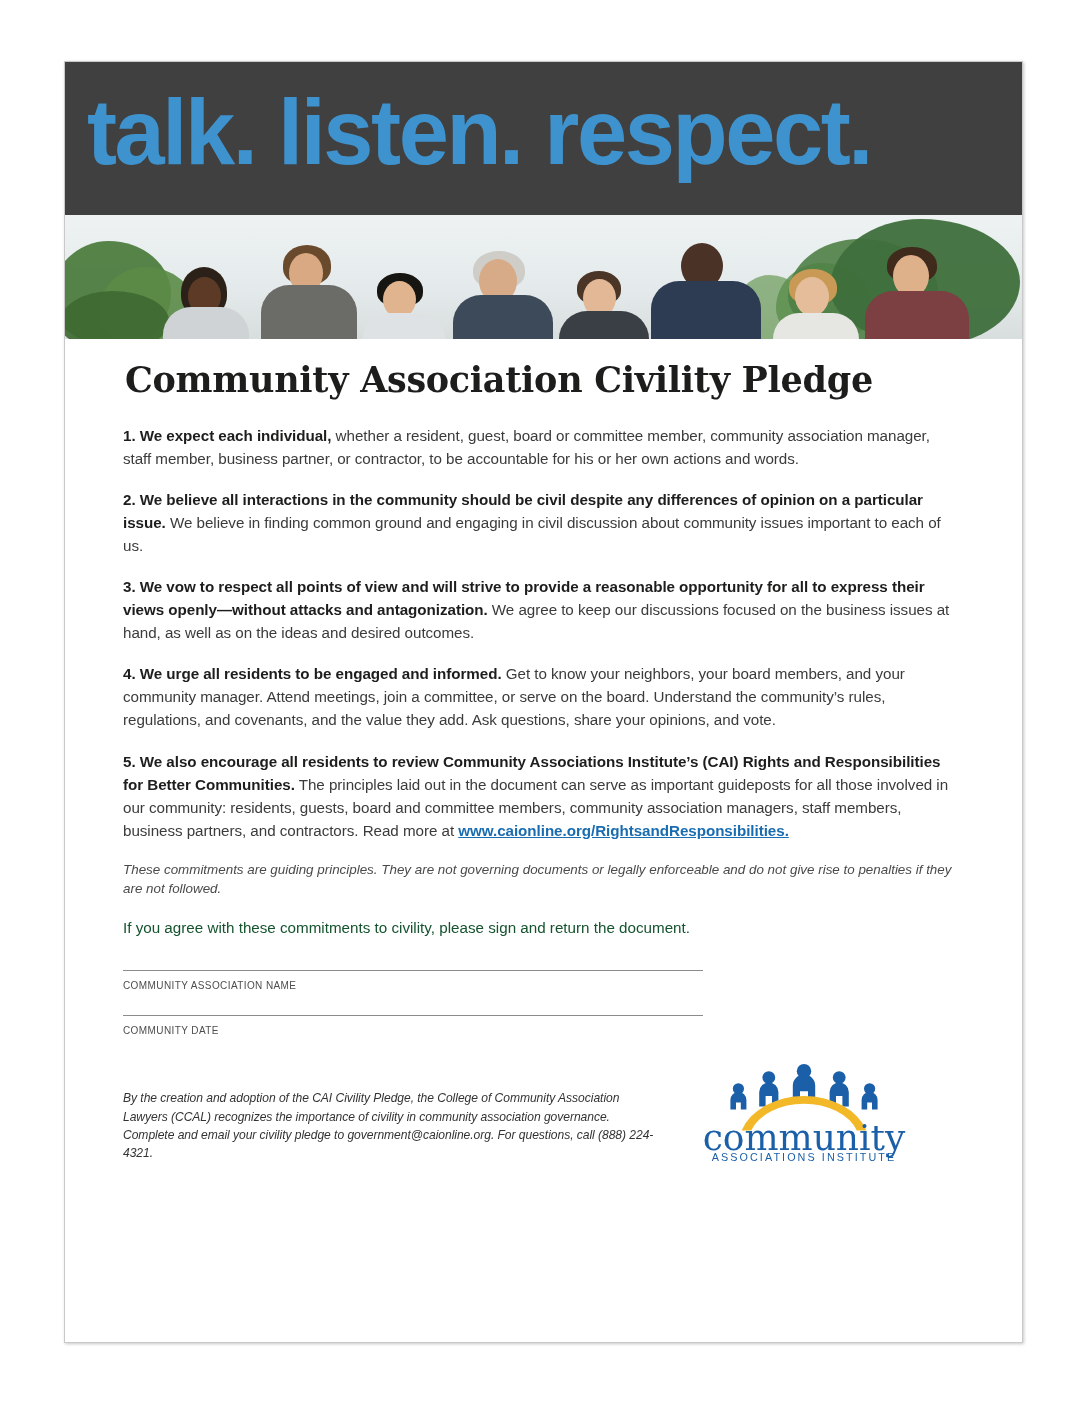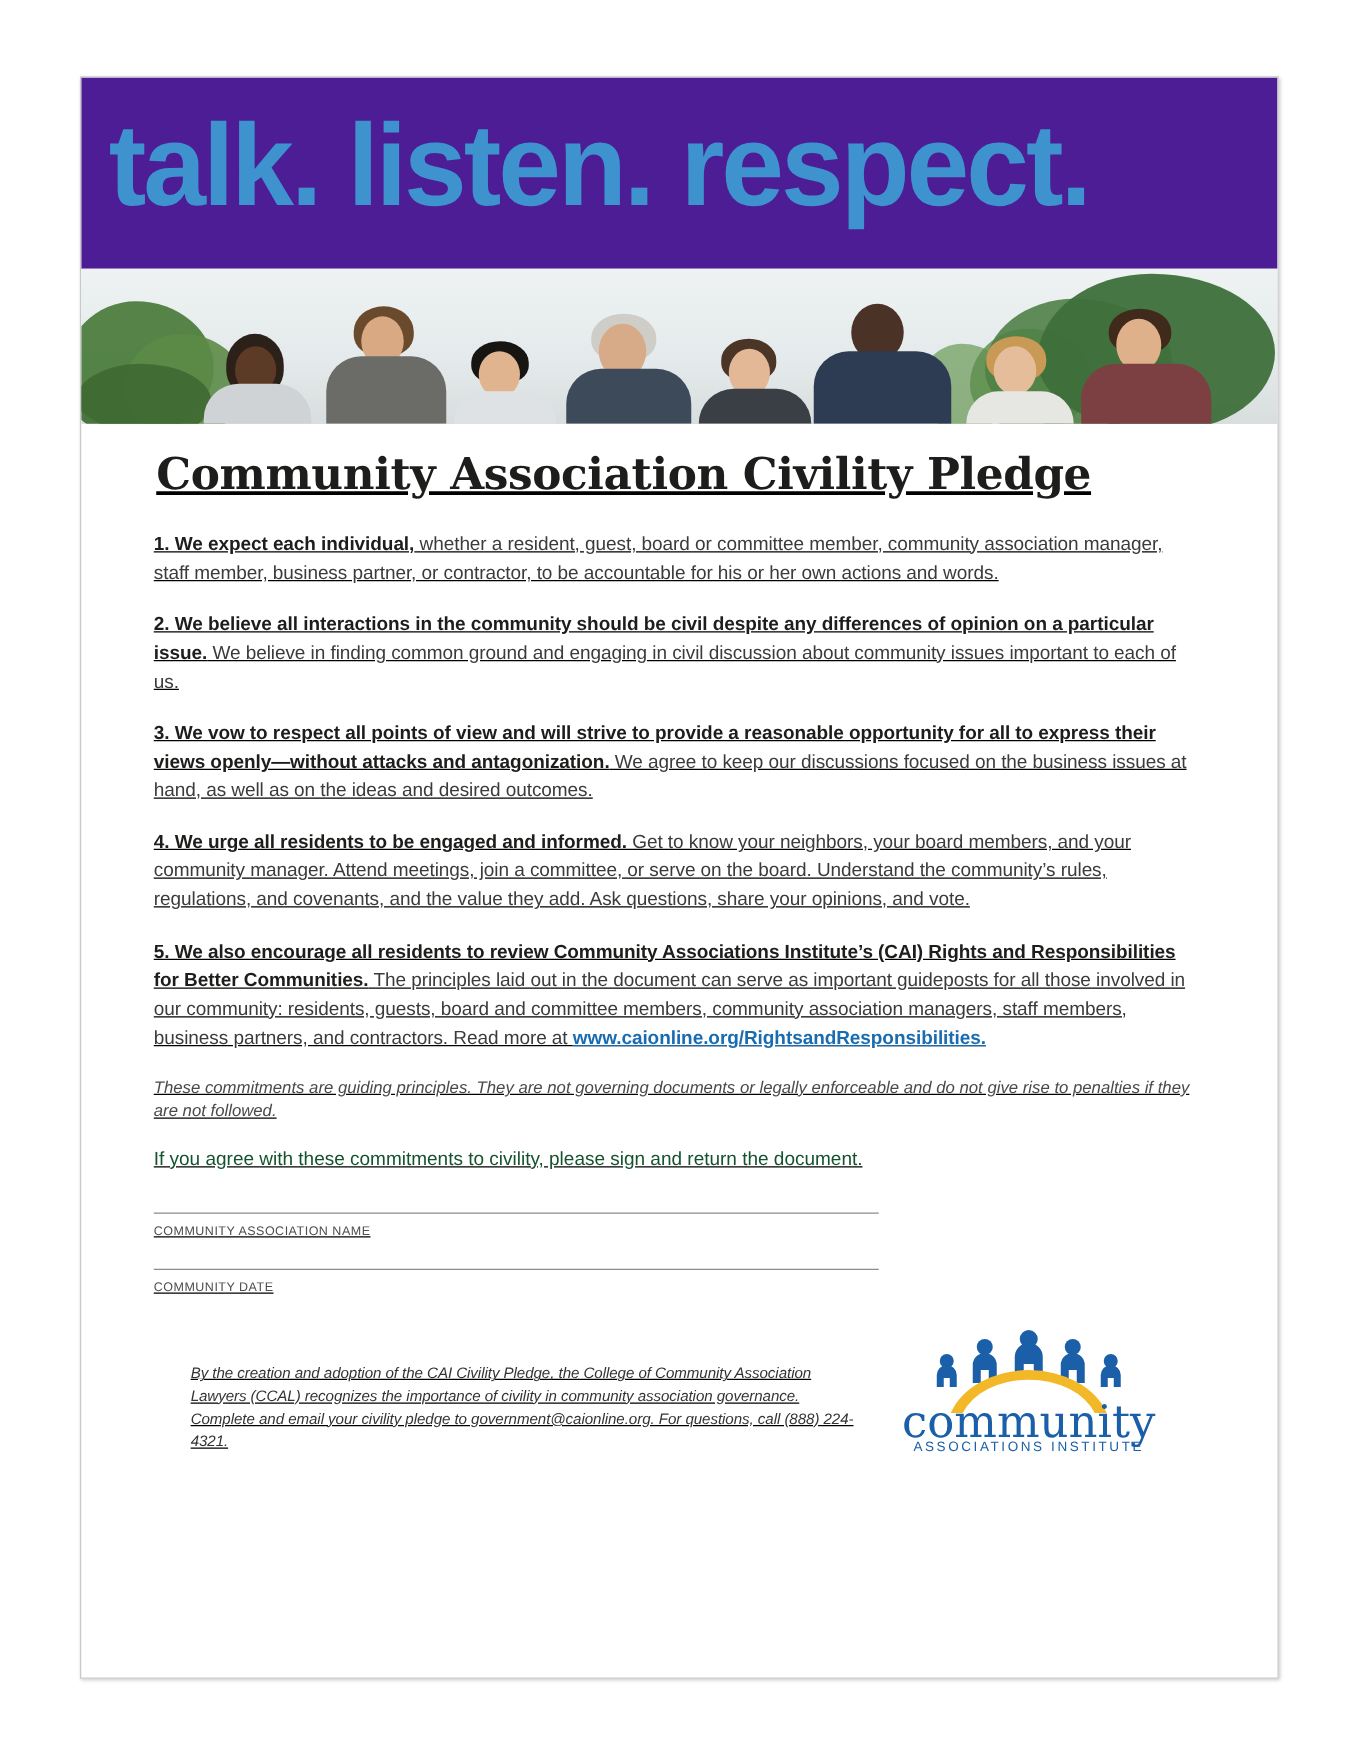--- a/index.html
+++ b/index.html
@@ -16,21 +16,21 @@
     background: #ffffff;
     border: 1px solid #c9c9c9;
     box-shadow: 1px 1px 3px rgba(0,0,0,0.22);
     overflow: hidden;
   }
 
   
   .banner {
     position: relative;
     height: 153px;
-    background: #4c1d95;
+    background: #404040;
     overflow: hidden;
   }
   .banner-text {
     position: absolute;
     left: 22px;
     top: 22px;
     font-family: "Liberation Sans", sans-serif;
     font-weight: 700;
     font-size: 93px;
     letter-spacing: -2.5px;
@@ -68,21 +68,21 @@
   .person { position: absolute; bottom: 0; }
   .head {
     position: absolute; border-radius: 50%;
   }
   .body-sh {
     position: absolute; bottom: 0; border-radius: 28px 28px 0 0;
   }
   .hair { position: absolute; border-radius: 50% 50% 42% 42%; }
 
   
-  .content { padding: 18px 58px 0 58px; text-decoration: underline; }
+  .content { padding: 18px 58px 0 58px; }
 
   h1.doc-title {
     font-family: "DejaVu Serif", serif;
     font-weight: 700;
     font-size: 35px;
     letter-spacing: -0.3px;
     color: #1d1d1b;
     line-height: 1.1;
     margin: 4px 0 24px 2px;
   }
@@ -136,22 +136,22 @@
     letter-spacing: 0.4px;
     color: #4d4d4d;
   }
 
   
   .footer {
     position: relative;
     margin-top: 12px;
     display: flex;
     align-items: flex-end;
-    justify-content: center;
-    gap: 18px;
+    justify-content: flex-start;
+    gap: 29px;
   }
   .footer-note {
     font-size: 12.1px;
     font-style: italic;
     line-height: 1.5;
     color: #333333;
     max-width: 540px;
     letter-spacing: -0.05px;
   }
   .logo {

